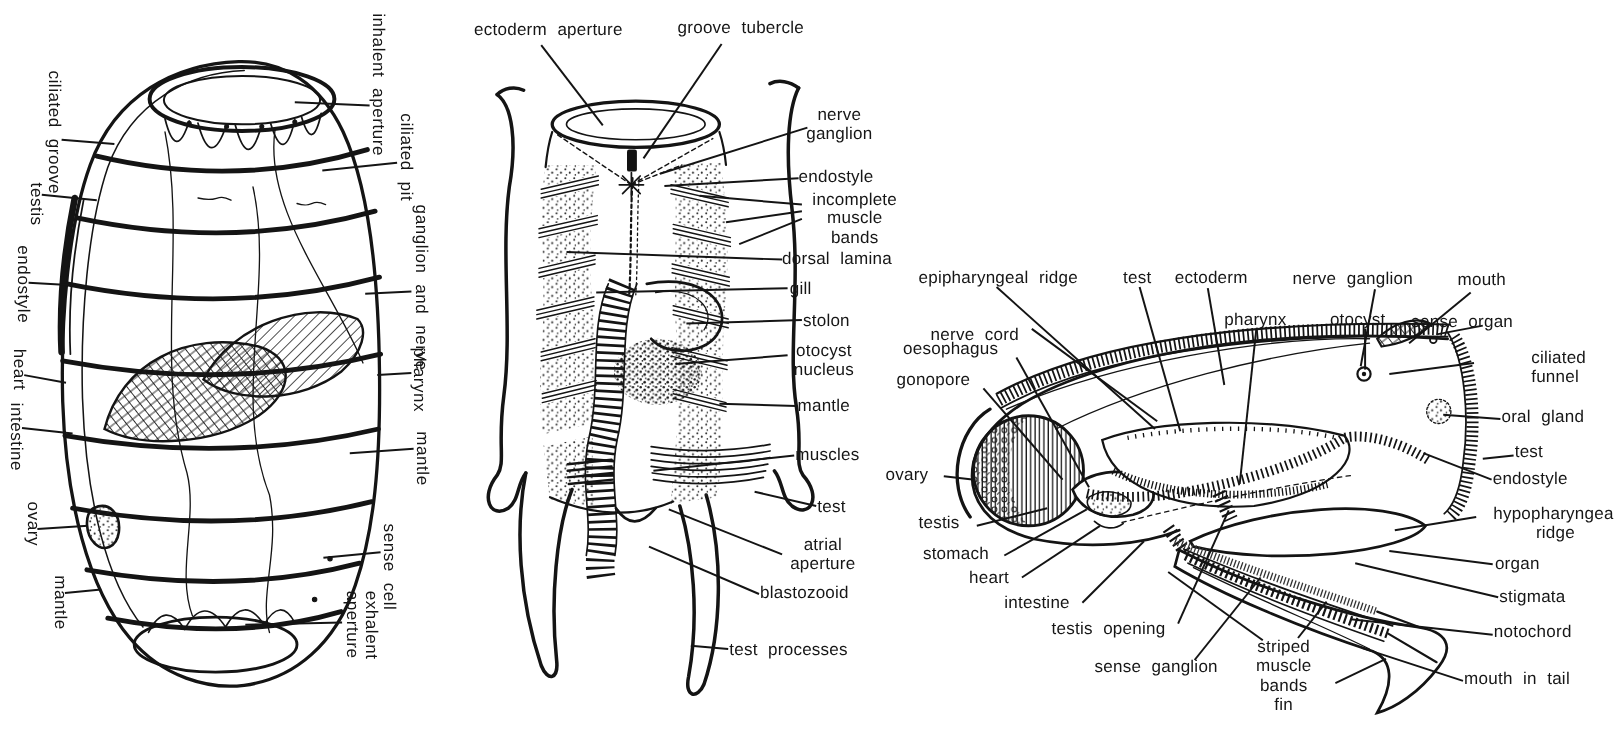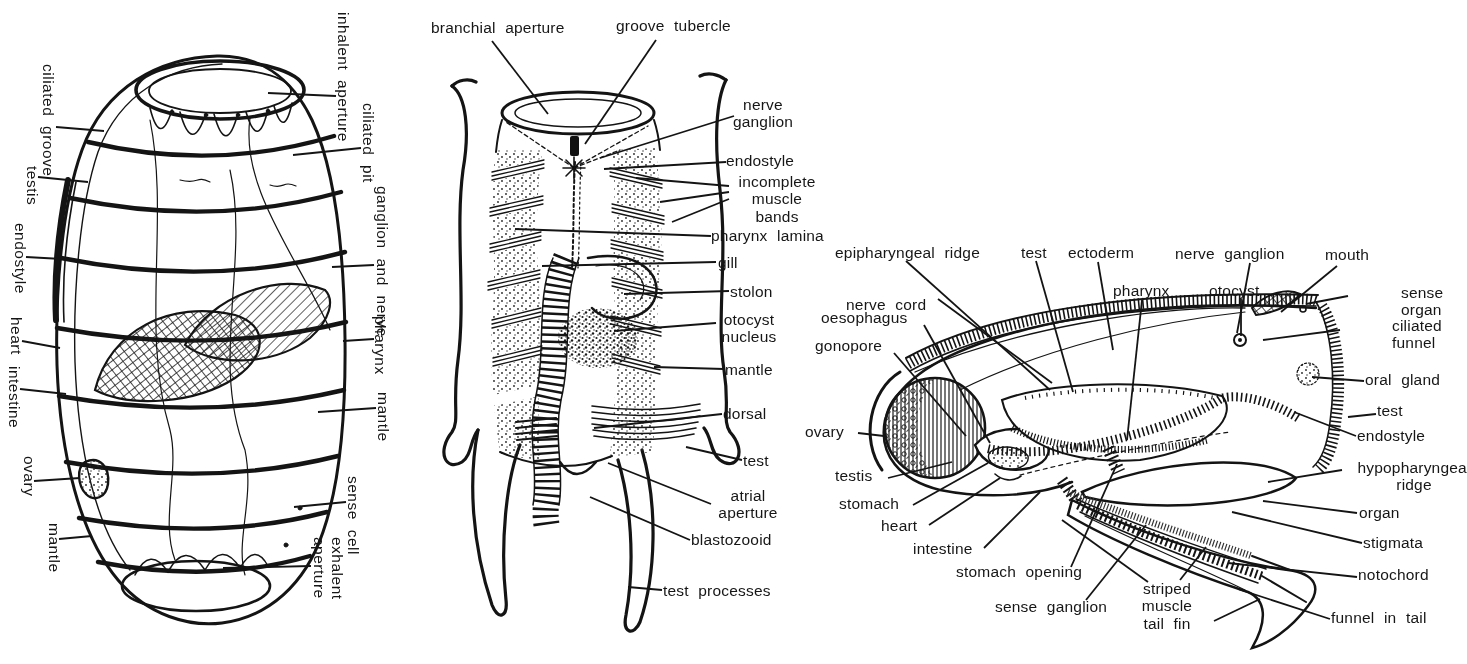--- a/index.html
+++ b/index.html
@@ -304,66 +304,66 @@
 <div class="lbl v" style="left:21px;top:456px">ovary</div>
 <div class="lbl v" style="left:46px;top:523px">mantle</div>
 <div class="lbl v" style="left:335px;top:12px">inhalent aperture</div>
 <div class="lbl v" style="left:360px;top:103px">ciliated pit</div>
 <div class="lbl v" style="left:374px;top:186px">ganglion and nerve</div>
 <div class="lbl v" style="left:372px;top:316px">pharynx</div>
 <div class="lbl v" style="left:375px;top:392px">mantle</div>
 <div class="lbl v" style="left:345px;top:476px">sense cell</div>
 <div class="lbl v" style="left:311px;top:537px">exhalent aperture</div>
 
-<div class="lbl" style="left:431px;top:19px">branchial aperture</div>
+<div class="lbl" style="left:431px;top:19px">ectoderm aperture</div>
 <div class="lbl" style="left:616px;top:17px">groove tubercle</div>
 <div class="lbl c" style="left:727px;top:96px;width:72px">nerve
 ganglion</div>
 <div class="lbl" style="left:726px;top:152px">endostyle</div>
 <div class="lbl c" style="left:729px;top:173px;width:96px">incomplete
 muscle
 bands</div>
-<div class="lbl" style="left:711px;top:227px">pharynx lamina</div>
+<div class="lbl" style="left:711px;top:227px">dorsal lamina</div>
 <div class="lbl" style="left:718px;top:254px">gill</div>
 <div class="lbl" style="left:730px;top:283px">stolon</div>
 <div class="lbl c" style="left:716px;top:311px;width:66px">otocyst
 nucleus</div>
 <div class="lbl" style="left:725px;top:361px">mantle</div>
-<div class="lbl" style="left:723px;top:405px">dorsal</div>
+<div class="lbl" style="left:723px;top:405px">muscles</div>
 <div class="lbl" style="left:743px;top:452px">test</div>
 <div class="lbl c" style="left:710px;top:487px;width:76px">atrial
 aperture</div>
 <div class="lbl" style="left:691px;top:531px">blastozooid</div>
 <div class="lbl" style="left:663px;top:582px">test processes</div>
 
 <div class="lbl" style="left:835px;top:244px">epipharyngeal ridge</div>
 <div class="lbl" style="left:1021px;top:244px">test</div>
 <div class="lbl" style="left:1068px;top:244px">ectoderm</div>
 <div class="lbl" style="left:1175px;top:245px">nerve ganglion</div>
 <div class="lbl" style="left:1325px;top:246px">mouth</div>
 <div class="lbl" style="left:846px;top:296px">nerve cord</div>
 <div class="lbl" style="left:1113px;top:282px">pharynx</div>
 <div class="lbl" style="left:1209px;top:282px">otocyst</div>
-<div class="lbl" style="left:1401px;top:284px">sense organ</div>
+<div class="lbl" style="left:1283px;top:284px">sense organ</div>
 <div class="lbl" style="left:821px;top:309px">oesophagus</div>
 <div class="lbl" style="left:815px;top:337px">gonopore</div>
 <div class="lbl" style="left:1392px;top:317px">ciliated funnel</div>
 <div class="lbl" style="left:1365px;top:371px">oral gland</div>
 <div class="lbl" style="left:805px;top:423px">ovary</div>
 <div class="lbl" style="left:1377px;top:402px">test</div>
 <div class="lbl" style="left:1357px;top:427px">endostyle</div>
 <div class="lbl" style="left:835px;top:467px">testis</div>
 <div class="lbl c" style="left:1343px;top:459px;width:142px">hypopharyngeal
 ridge</div>
 <div class="lbl" style="left:839px;top:495px">stomach</div>
 <div class="lbl" style="left:1359px;top:504px">organ</div>
 <div class="lbl" style="left:881px;top:517px">heart</div>
 <div class="lbl" style="left:1363px;top:534px">stigmata</div>
 <div class="lbl" style="left:913px;top:540px">intestine</div>
-<div class="lbl" style="left:956px;top:563px">stomach opening</div>
+<div class="lbl" style="left:956px;top:563px">testis opening</div>
 <div class="lbl" style="left:1358px;top:566px">notochord</div>
 <div class="lbl" style="left:995px;top:598px">sense ganglion</div>
 <div class="lbl c" style="left:1138px;top:580px;width:58px">striped
 muscle
-tail fin</div>
-<div class="lbl" style="left:1331px;top:609px">funnel in tail</div>
+bands fin</div>
+<div class="lbl" style="left:1331px;top:609px">mouth in tail</div>
 
 </div>
 
 </body></html>

